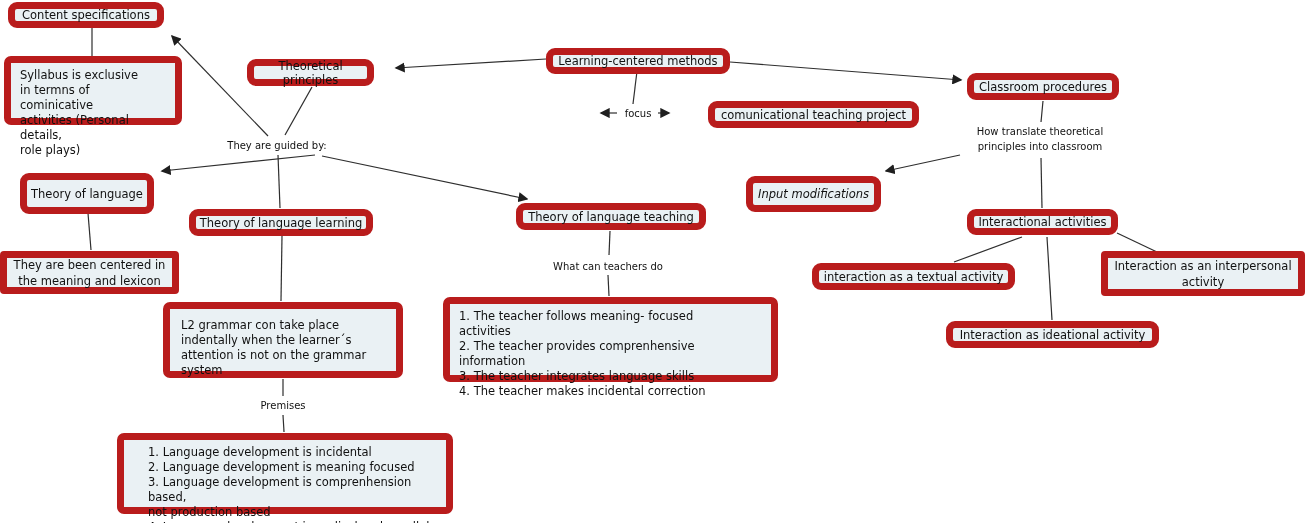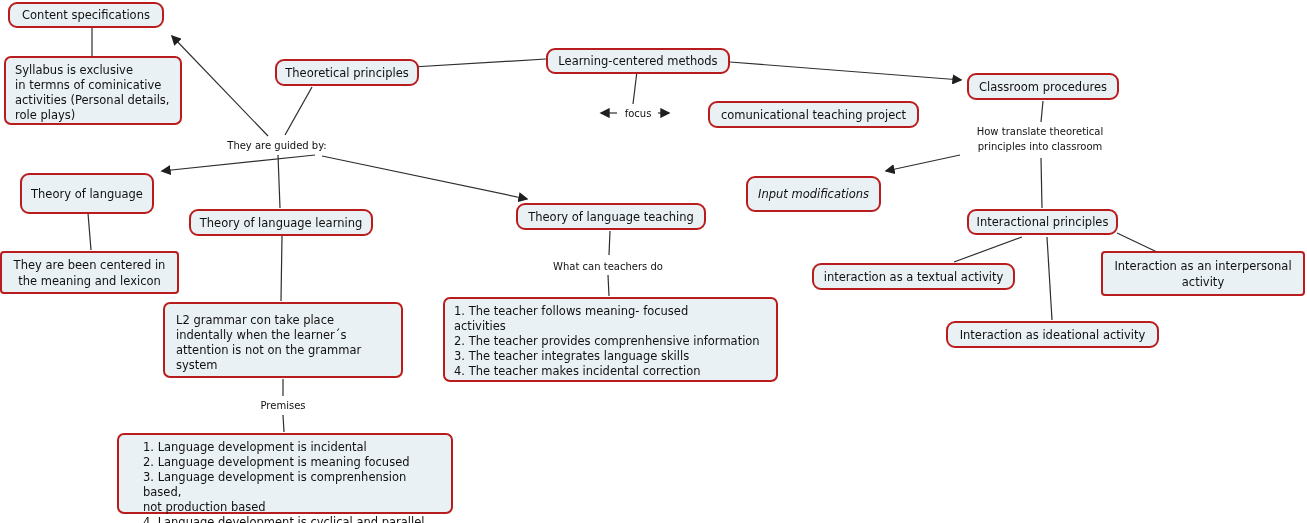--- a/index.html
+++ b/index.html
@@ -4,21 +4,21 @@
 <style>
   html,body { margin:0; padding:0; background:#ffffff; }
   .canvas {
     position:relative; width:1307px; height:523px; background:#ffffff;
     font-family:"DejaVu Sans","Liberation Sans",sans-serif; color:#111111;
     overflow:hidden;
   }
   svg.wires { position:absolute; left:0; top:0; width:1307px; height:523px; }
   .node {
     position:absolute; box-sizing:border-box;
-    background:#eaf1f4; border:2px solid #b91c1c; border-radius:9px;
+    background:#eaf1f4; border:7px solid #b91c1c; border-radius:9px;
     font-size:11.5px; white-space:pre-line; color:#111111;
   }
   .single { display:flex; align-items:center; justify-content:center; text-align:center; line-height:14px; }
   .note { padding:5px 9px; line-height:15px; border-radius:7px; }
   .note-center { display:flex; align-items:center; justify-content:center; text-align:center; line-height:16px; border-radius:4px; }
   .linklabel {
     position:absolute; transform:translateX(-50%);
     font-size:10px; line-height:15px; white-space:pre-line; text-align:center; color:#111111;
   }
 </style>
@@ -60,21 +60,21 @@
     </g>
   </svg>
 
   <div class="node single" style="left:8px;top:2px;width:156px;height:26px;">Content specifications</div>
 
   <div class="node note" style="left:4px;top:56px;width:178px;height:69px;">Syllabus is exclusive
 in termns of cominicative
 activities (Personal details,
 role plays)</div>
 
-  <div class="node single" style="left:247px;top:59px;width:144px;height:27px;margin-left:28px;">Theoretical principles</div>
+  <div class="node single" style="left:247px;top:59px;width:127px;height:27px;">Theoretical principles</div>
 
   <div class="node single" style="left:546px;top:48px;width:184px;height:26px;">Learning-centered methods</div>
 
 
   <div class="node single" style="left:708px;top:101px;width:211px;height:27px;">comunicational teaching project</div>
 
   <div class="node single" style="left:967px;top:73px;width:152px;height:27px;">Classroom procedures</div>
 
   <div class="node single" style="left:20px;top:173px;width:134px;height:41px;">Theory of language</div>
 
@@ -91,21 +91,21 @@
 system</div>
 
   <div class="node note" style="left:443px;top:297px;width:335px;height:85px;">1. The teacher follows meaning- focused
 activities
 2. The teacher provides comprenhensive information
 3. The teacher integrates language skills
 4. The teacher makes incidental correction</div>
 
   <div class="node single" style="left:746px;top:176px;width:135px;height:36px;font-style:italic;">Input modifications</div>
 
-  <div class="node single" style="left:967px;top:209px;width:151px;height:26px;">Interactional principles</div>
+  <div class="node single" style="left:967px;top:209px;width:151px;height:26px;">Interactional activities</div>
 
   <div class="node single" style="left:812px;top:263px;width:203px;height:27px;">interaction as a textual activity</div>
 
   <div class="node note-center" style="left:1101px;top:251px;width:204px;height:45px;">Interaction as an interpersonal
 activity</div>
 
   <div class="node single" style="left:946px;top:321px;width:213px;height:27px;">Interaction as ideational activity</div>
 
   <div class="node note" style="left:117px;top:433px;width:336px;height:81px;padding-left:24px;">1. Language development is incidental
 2. Language development is meaning focused

